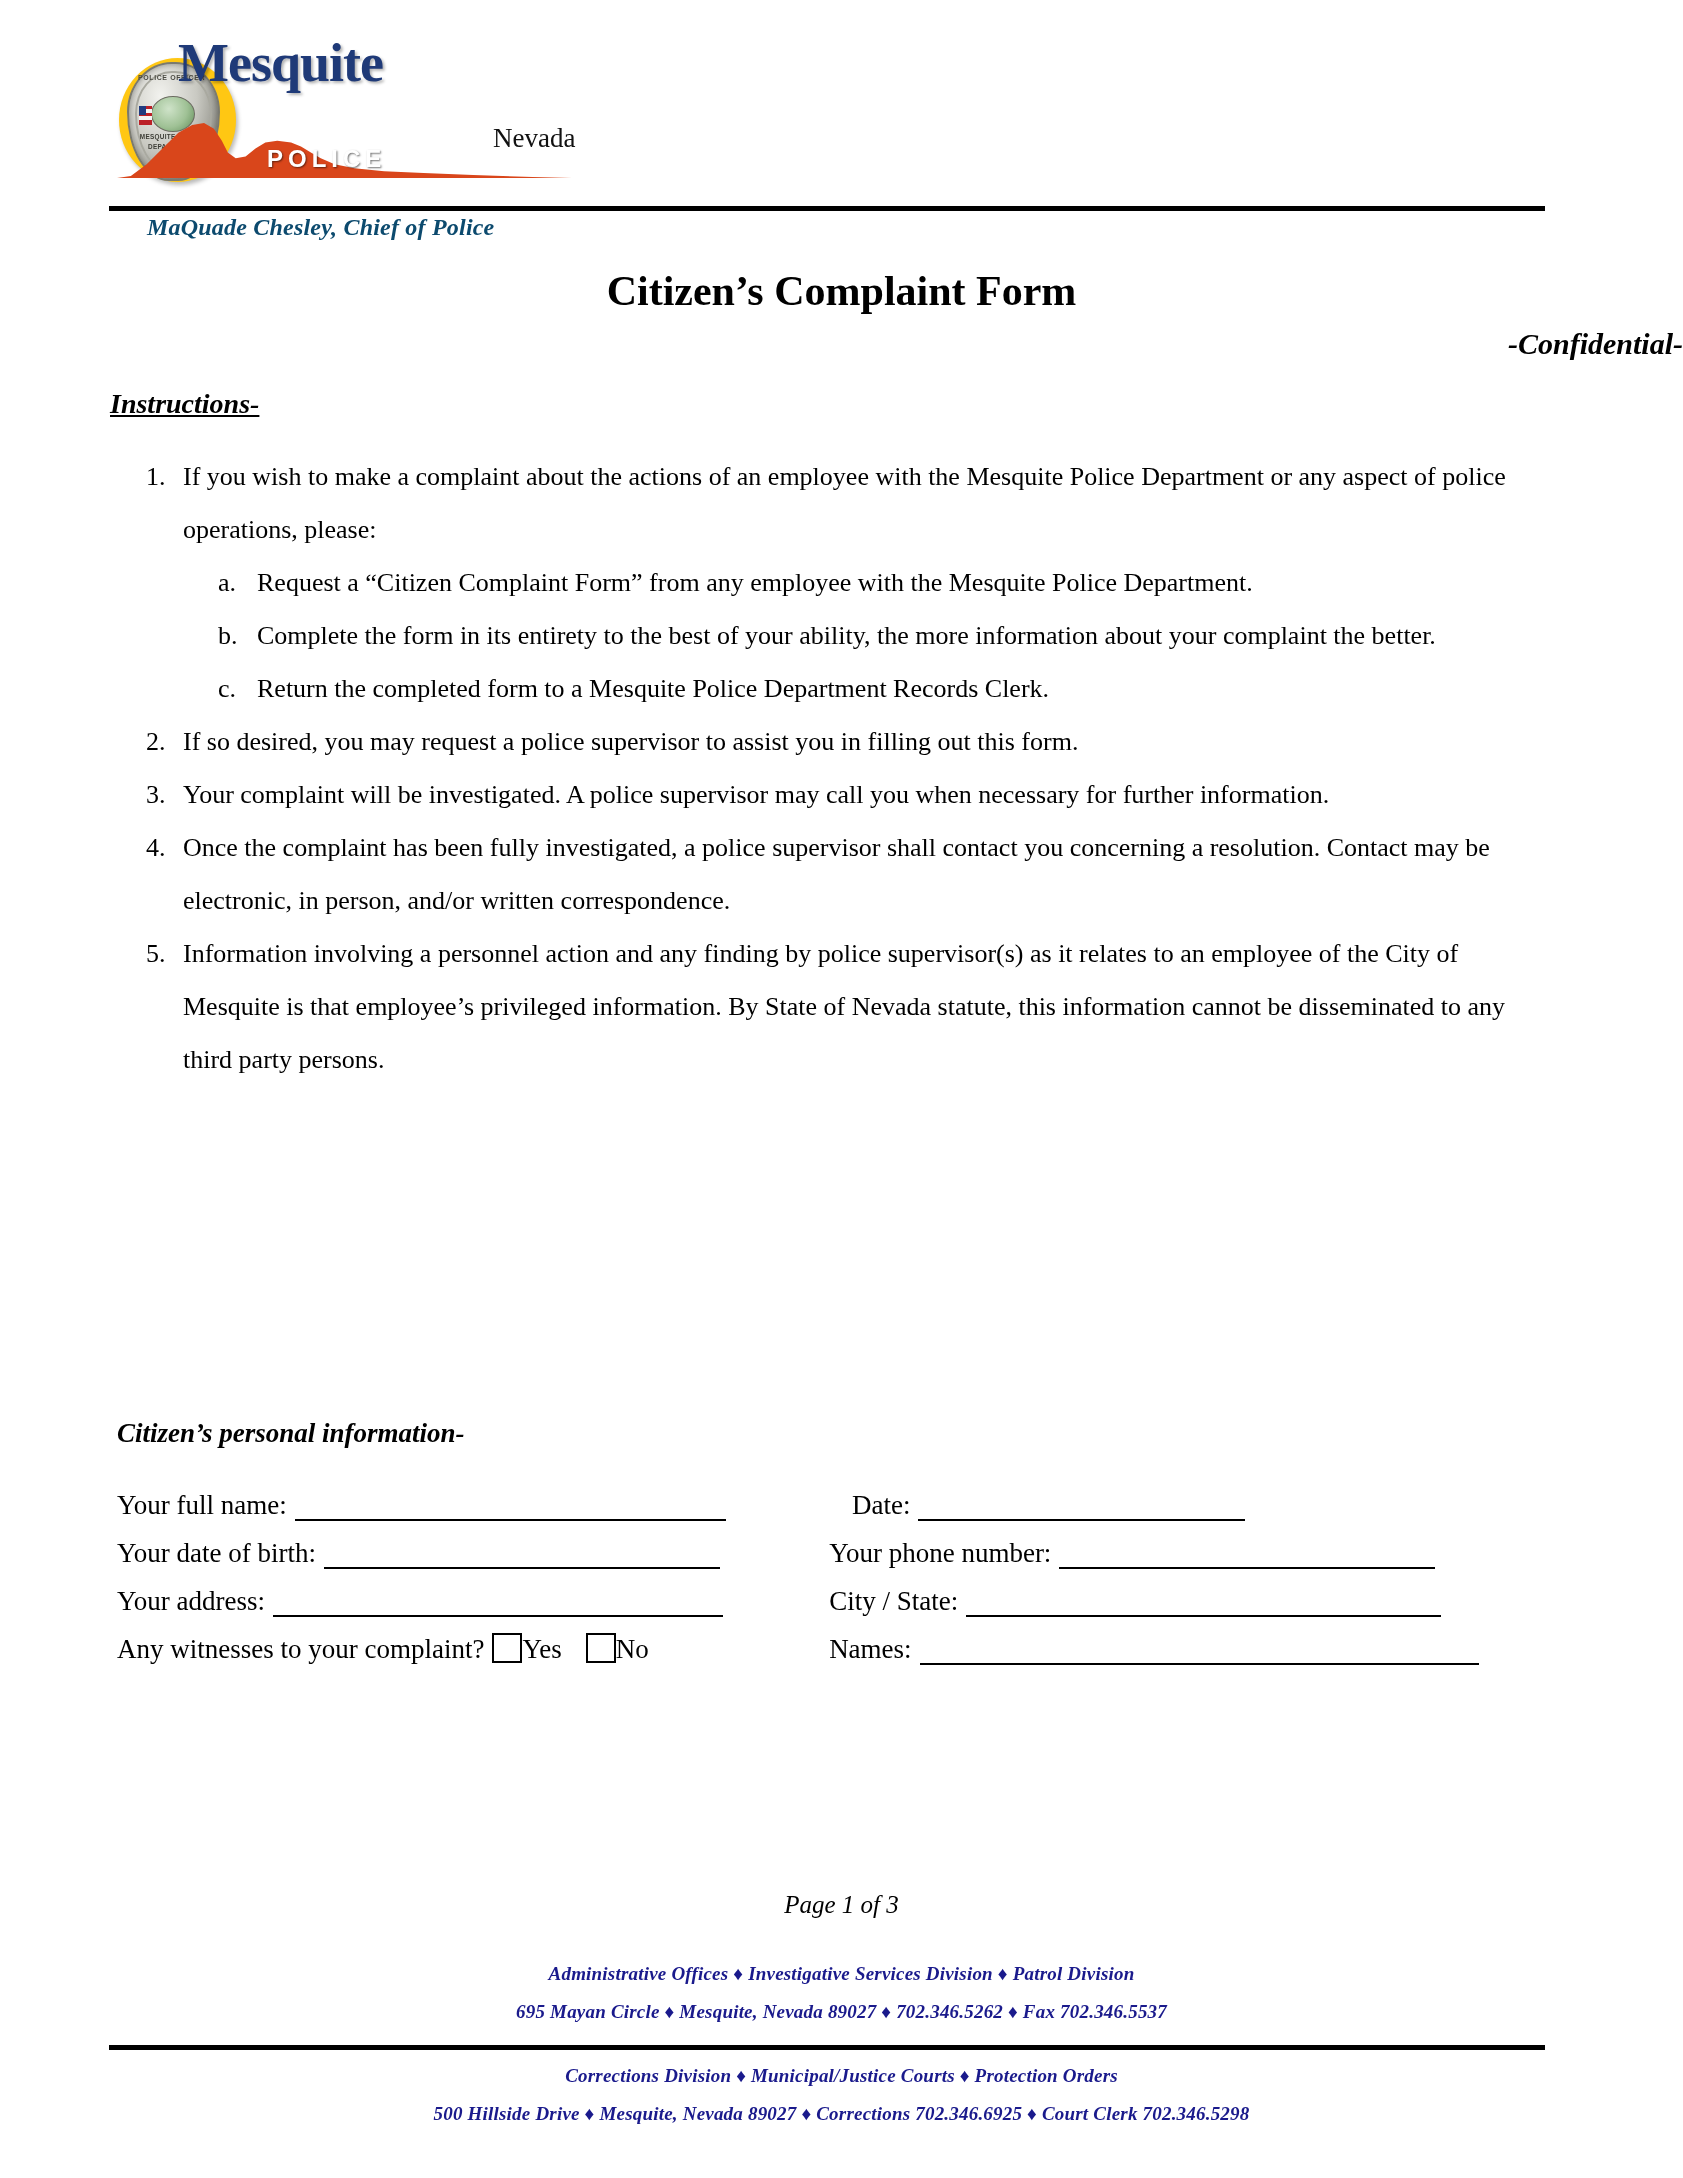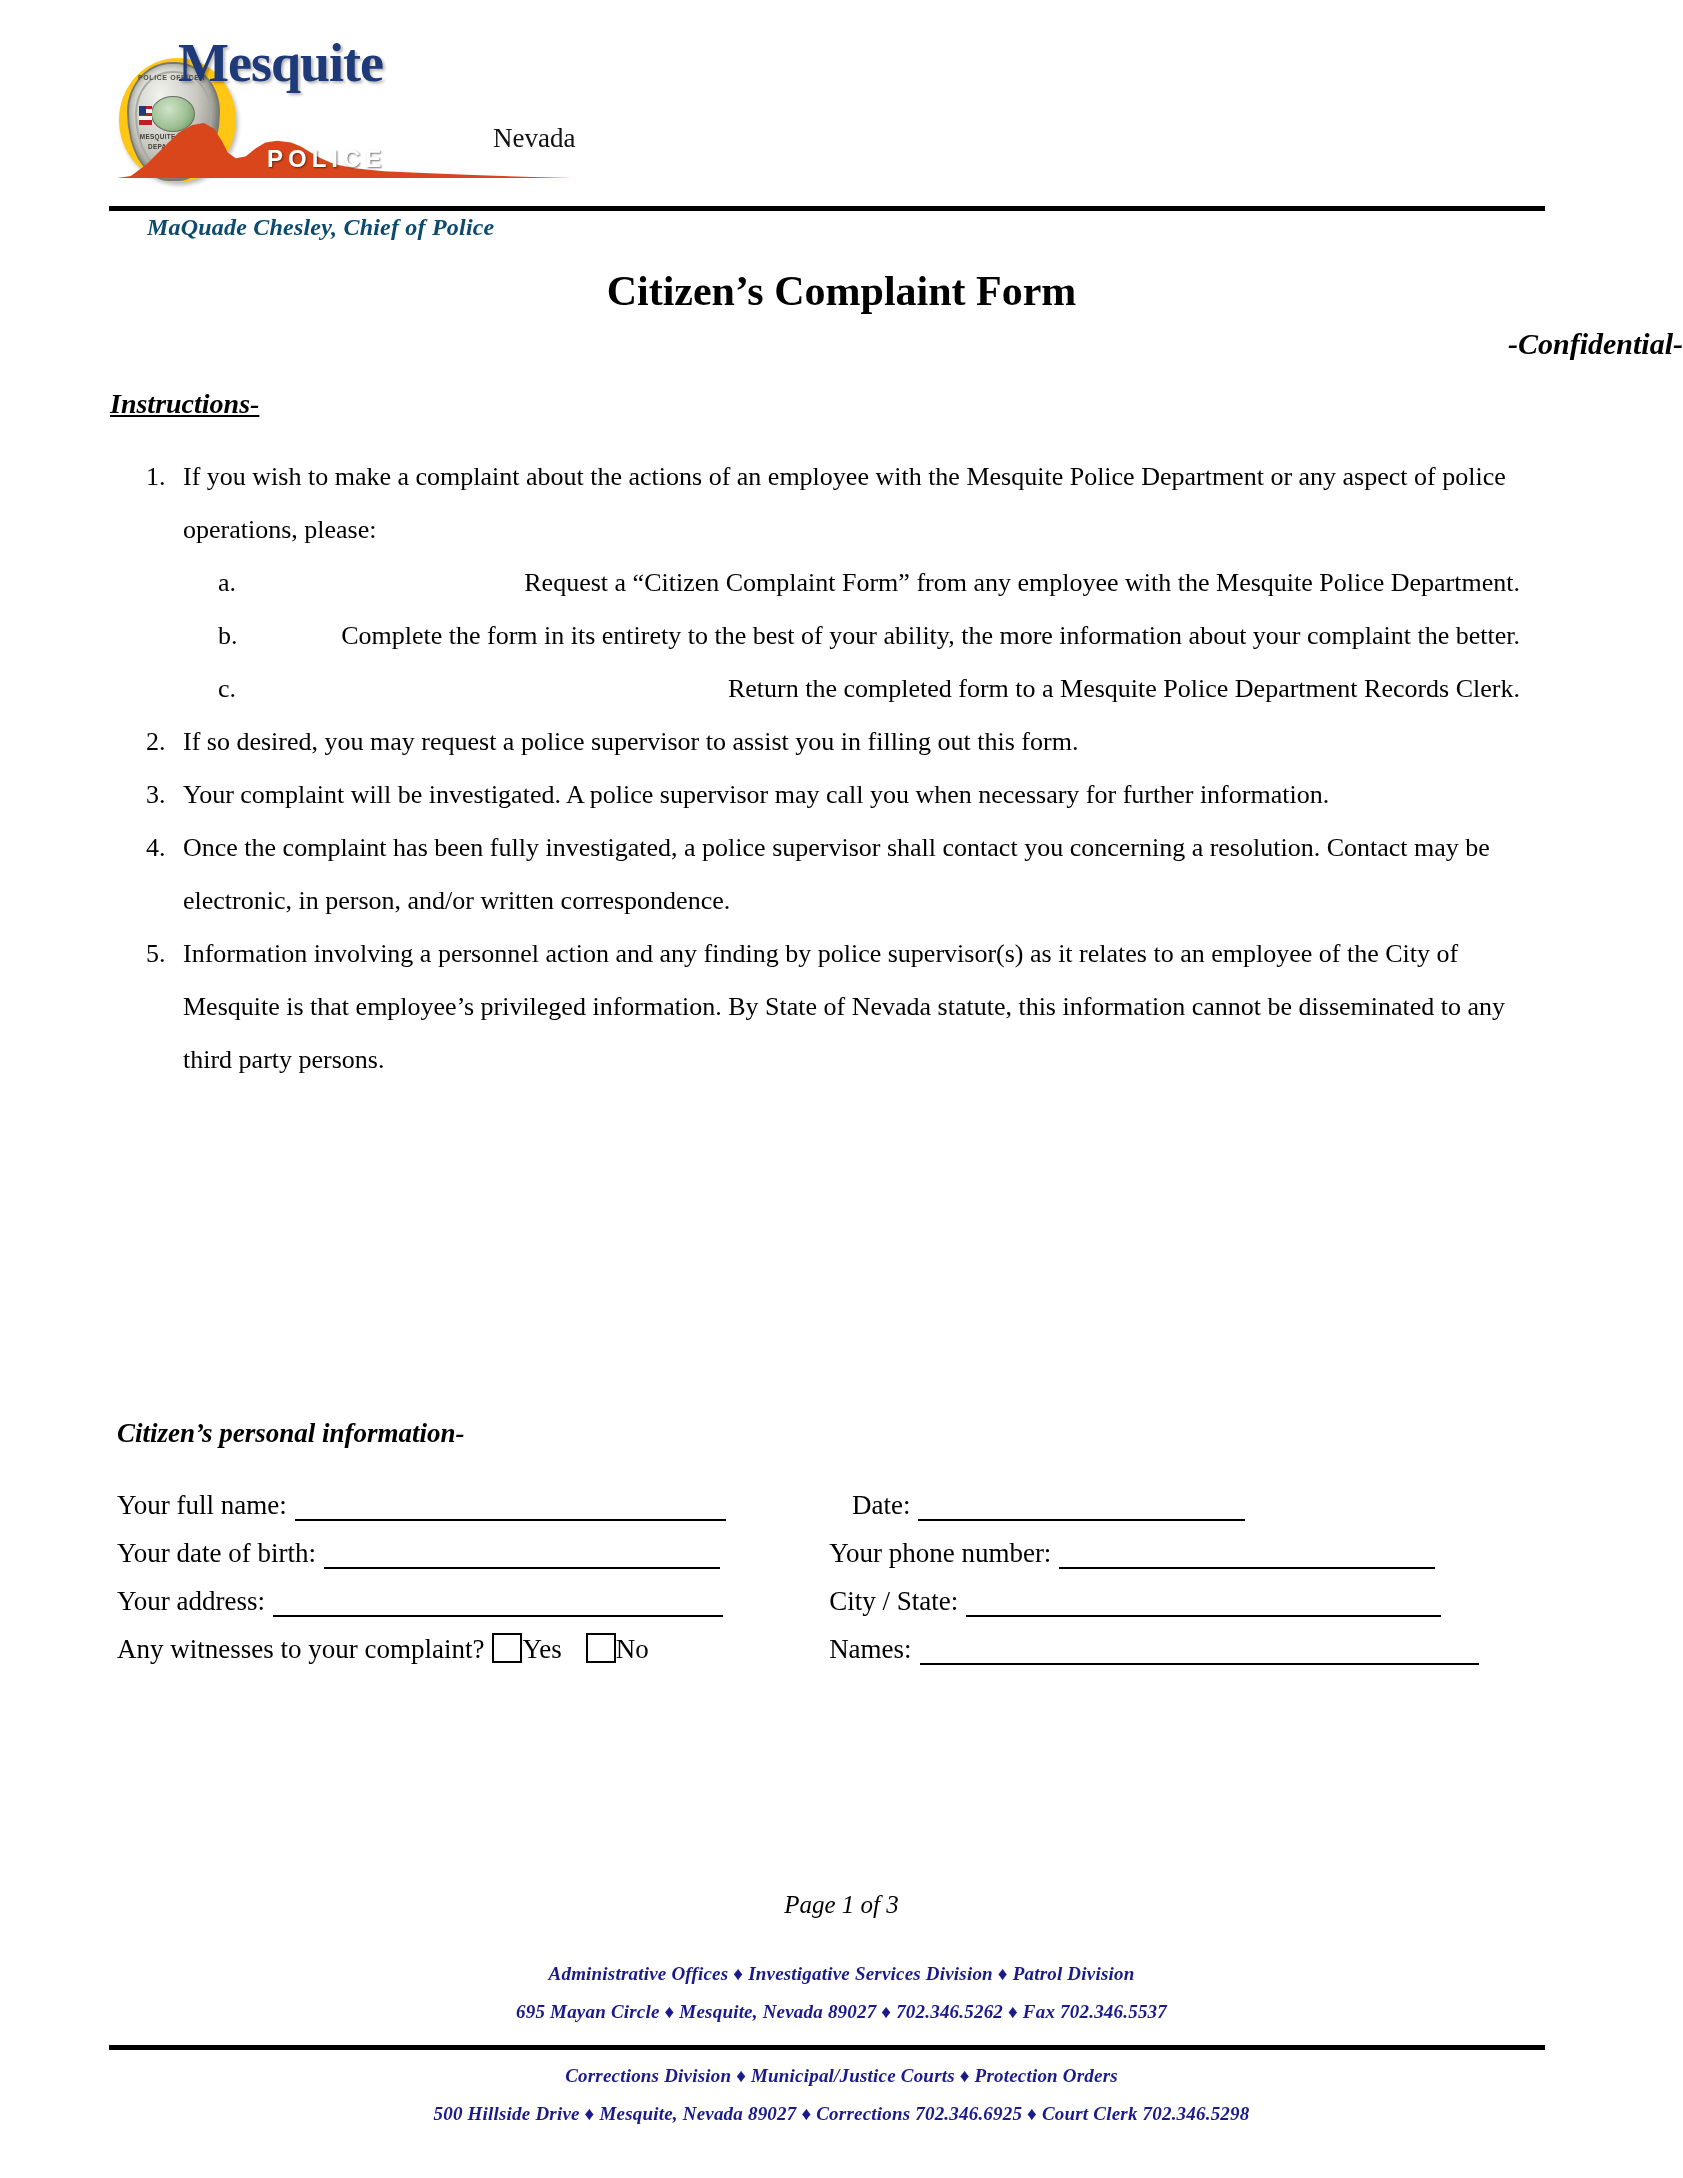--- a/index.html
+++ b/index.html
@@ -260,21 +260,20 @@
     left: 32px;
     top: 0;
     width: 30px;
     text-align: left;
   }
   ol.inner {
     margin: 0;
     padding-left: 0;
     list-style: none;
     counter-reset: iitem;
-    text-align: right;
   }
   ol.inner > li {
     position: relative;
     padding-left: 74px;
     counter-increment: iitem;
   }
   ol.inner > li::before {
     content: counter(iitem, lower-alpha) ".";
     position: absolute;
     left: 35px;

